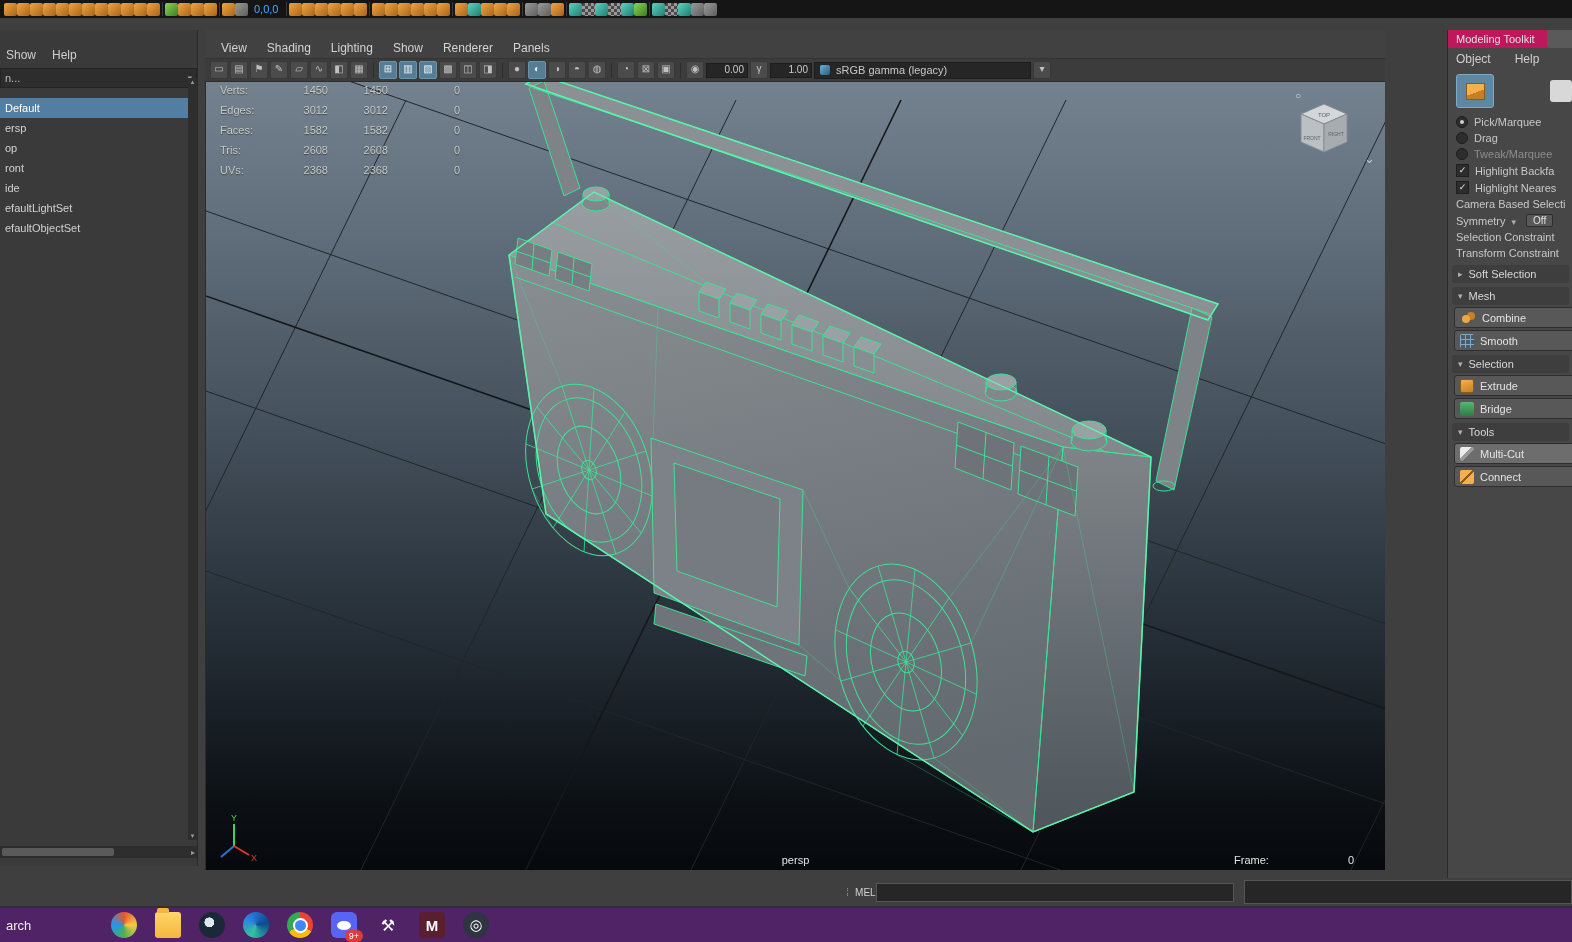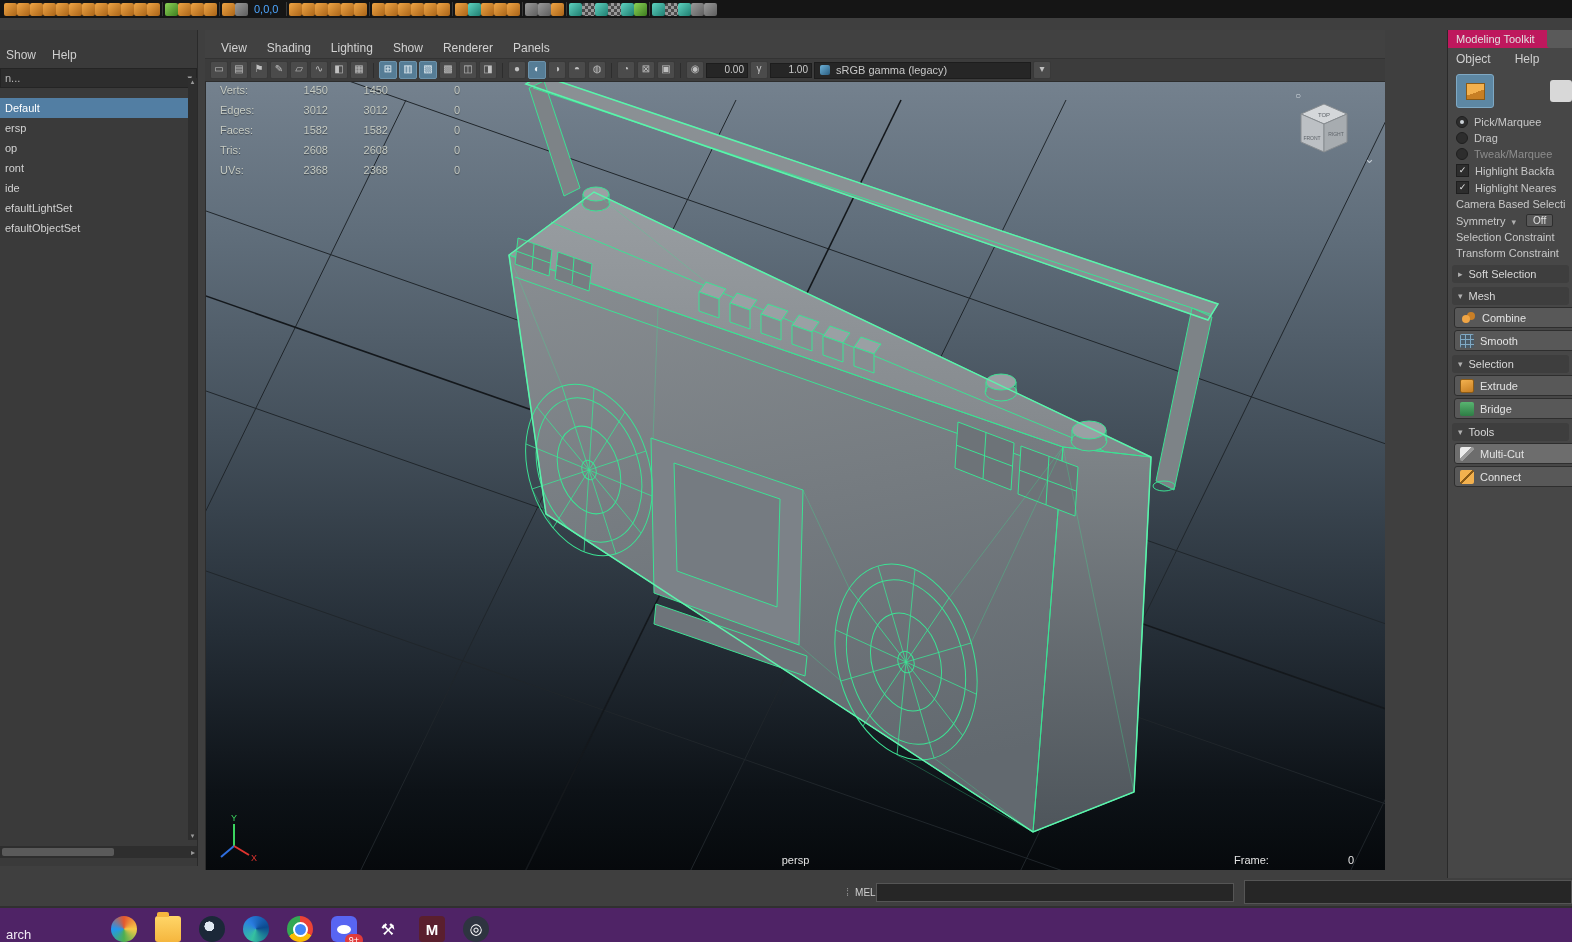--- a/index.html
+++ b/index.html
@@ -113,21 +113,21 @@
   .melbar{position:absolute;left:0;top:878px;width:1572px;height:30px;background:#3f3f3f;
           display:flex;align-items:center;border-bottom:2px solid #303030;box-sizing:border-box;}
   .mel-spacer{width:846px;flex:none;}
   .grip{color:#8a8a8a;font-size:11px;letter-spacing:-2px;margin-right:8px;}
   .mel-label{color:#d0d0d0;font-size:10px;}
   .mel-input{width:352px;height:15px;background:#262626;border:1px solid #555;color:#ddd;font-size:11px;flex:none;}
   .mel-result{flex:1;height:20px;background:#262626;border:1px solid #555;margin-left:10px;color:#ddd;font-size:11px;}
 
   
   .taskbar{position:absolute;left:0;top:908px;width:1572px;height:34px;background:#4f2366;
-           display:flex;align-items:flex-end;}
+           display:flex;align-items:center;}
   .tb-search{color:#f0eaf4;font-size:13px;padding-left:6px;width:96px;flex:none;}
   .tb-ico{width:26px;height:26px;margin:0 9px;border-radius:4px;position:relative;flex:none;
           display:flex;align-items:center;justify-content:center;color:#fff;}
   .tb-ico.ball{border-radius:50%;background:conic-gradient(#e4572e,#f7c948,#4caf50,#2196f3,#e4572e);}
   .tb-ico.folder{background:linear-gradient(#ffd668,#f5b63e);border-radius:3px;}
   .tb-ico.folder::before{content:"";position:absolute;left:2px;top:-4px;width:12px;height:5px;border-radius:2px 2px 0 0;background:#f5b63e;}
   .tb-ico.steam{border-radius:50%;background:radial-gradient(circle at 40% 40%,#dfe9f2 0 22%,#1b2838 23%);}
   .tb-ico.edge{border-radius:50%;background:conic-gradient(from 200deg,#35c2a0,#2a7de1,#0b4a8f,#35c2a0);}
   .tb-ico.chrome{border-radius:50%;background:conic-gradient(#ea4335 0 33%,#fbbc05 0 66%,#34a853 0 100%);}
   .tb-ico.chrome .inner{width:11px;height:11px;border-radius:50%;background:#4285f4;border:2px solid #fff;}

